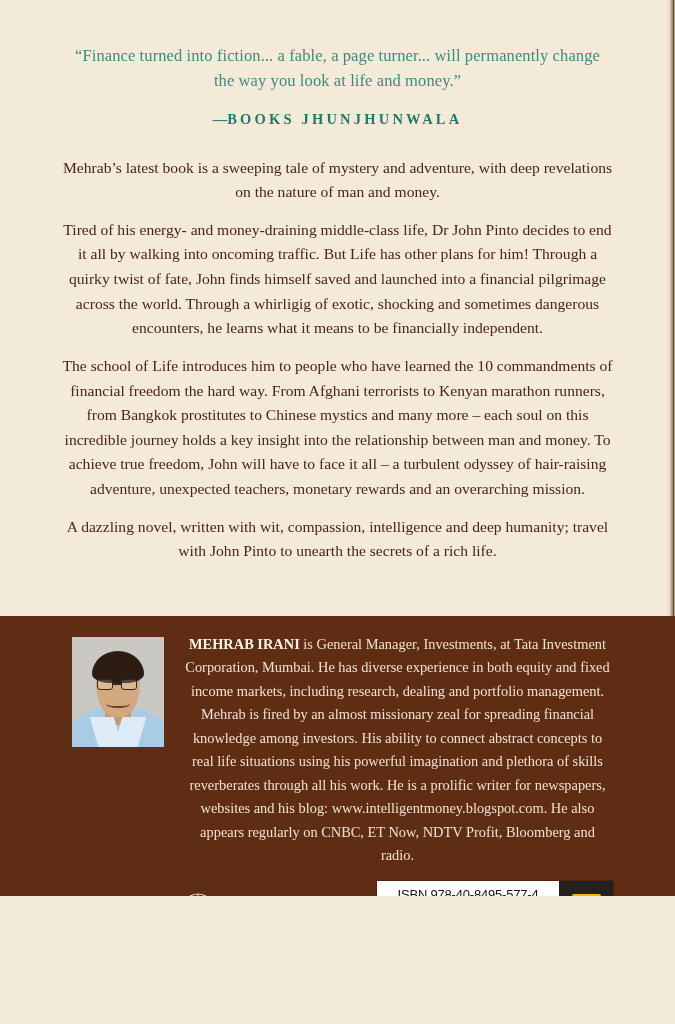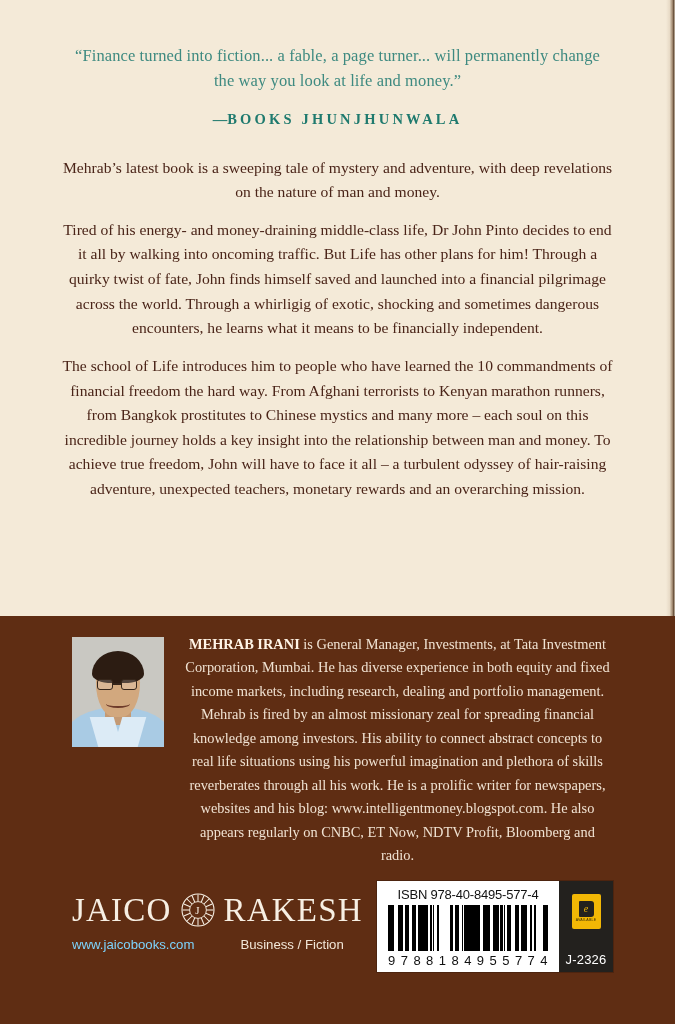--- a/index.html
+++ b/index.html
@@ -11,21 +11,21 @@
   }
 
   body {
     font-family: "Liberation Serif", "DejaVu Serif", serif;
     background: #F4EAD8;
   }
 
   .cover {
     position: relative;
     width: 675px;
-    height: 1024px;
+    height: 896px;
     background: #F4EAD8;
     overflow: hidden;
   }
 
   
   .top-section {
     position: absolute;
     left: 0; top: 0;
     width: 675px;
     height: 616px;
@@ -307,20 +307,21 @@
     <div class="blurb-quote">“Finance turned into fiction... a fable, a page turner... will permanently change the way you look at life and money.”</div>
 
     <div class="blurb-attrib">
       <span class="dash">—</span><span>BOOKS JHUNJHUNWALA</span>
     </div>
 
     <div class="body-copy">
       <p>Mehrab’s latest book is a sweeping tale of mystery and adventure, with deep revelations on the nature of man and money.</p>
       <p>Tired of his energy- and money-draining middle-class life, Dr John Pinto decides to end it all by walking into oncoming traffic. But Life has other plans for him! Through a quirky twist of fate, John finds himself saved and launched into a financial pilgrimage across the world. Through a whirligig of exotic, shocking and sometimes dangerous encounters, he learns what it means to be financially independent.</p>
       <p>The school of Life introduces him to people who have learned the 10 commandments of financial freedom the hard way. From Afghani terrorists to Kenyan marathon runners, from Bangkok prostitutes to Chinese mystics and many more – each soul on this incredible journey holds a key insight into the relationship between man and money. To achieve true freedom, John will have to face it all – a turbulent odyssey of hair-raising adventure, unexpected teachers, monetary rewards and an overarching mission.</p>
+      <p>A dazzling novel, written with wit, compassion, intelligence and deep humanity; travel with John Pinto to unearth the secrets of a rich life.</p>
     </div>
 
     <div class="page-edge"></div>
   </div>
 
   <div class="bottom-section">
 
     <div class="bio-row">
 
       <div class="author-photo">

